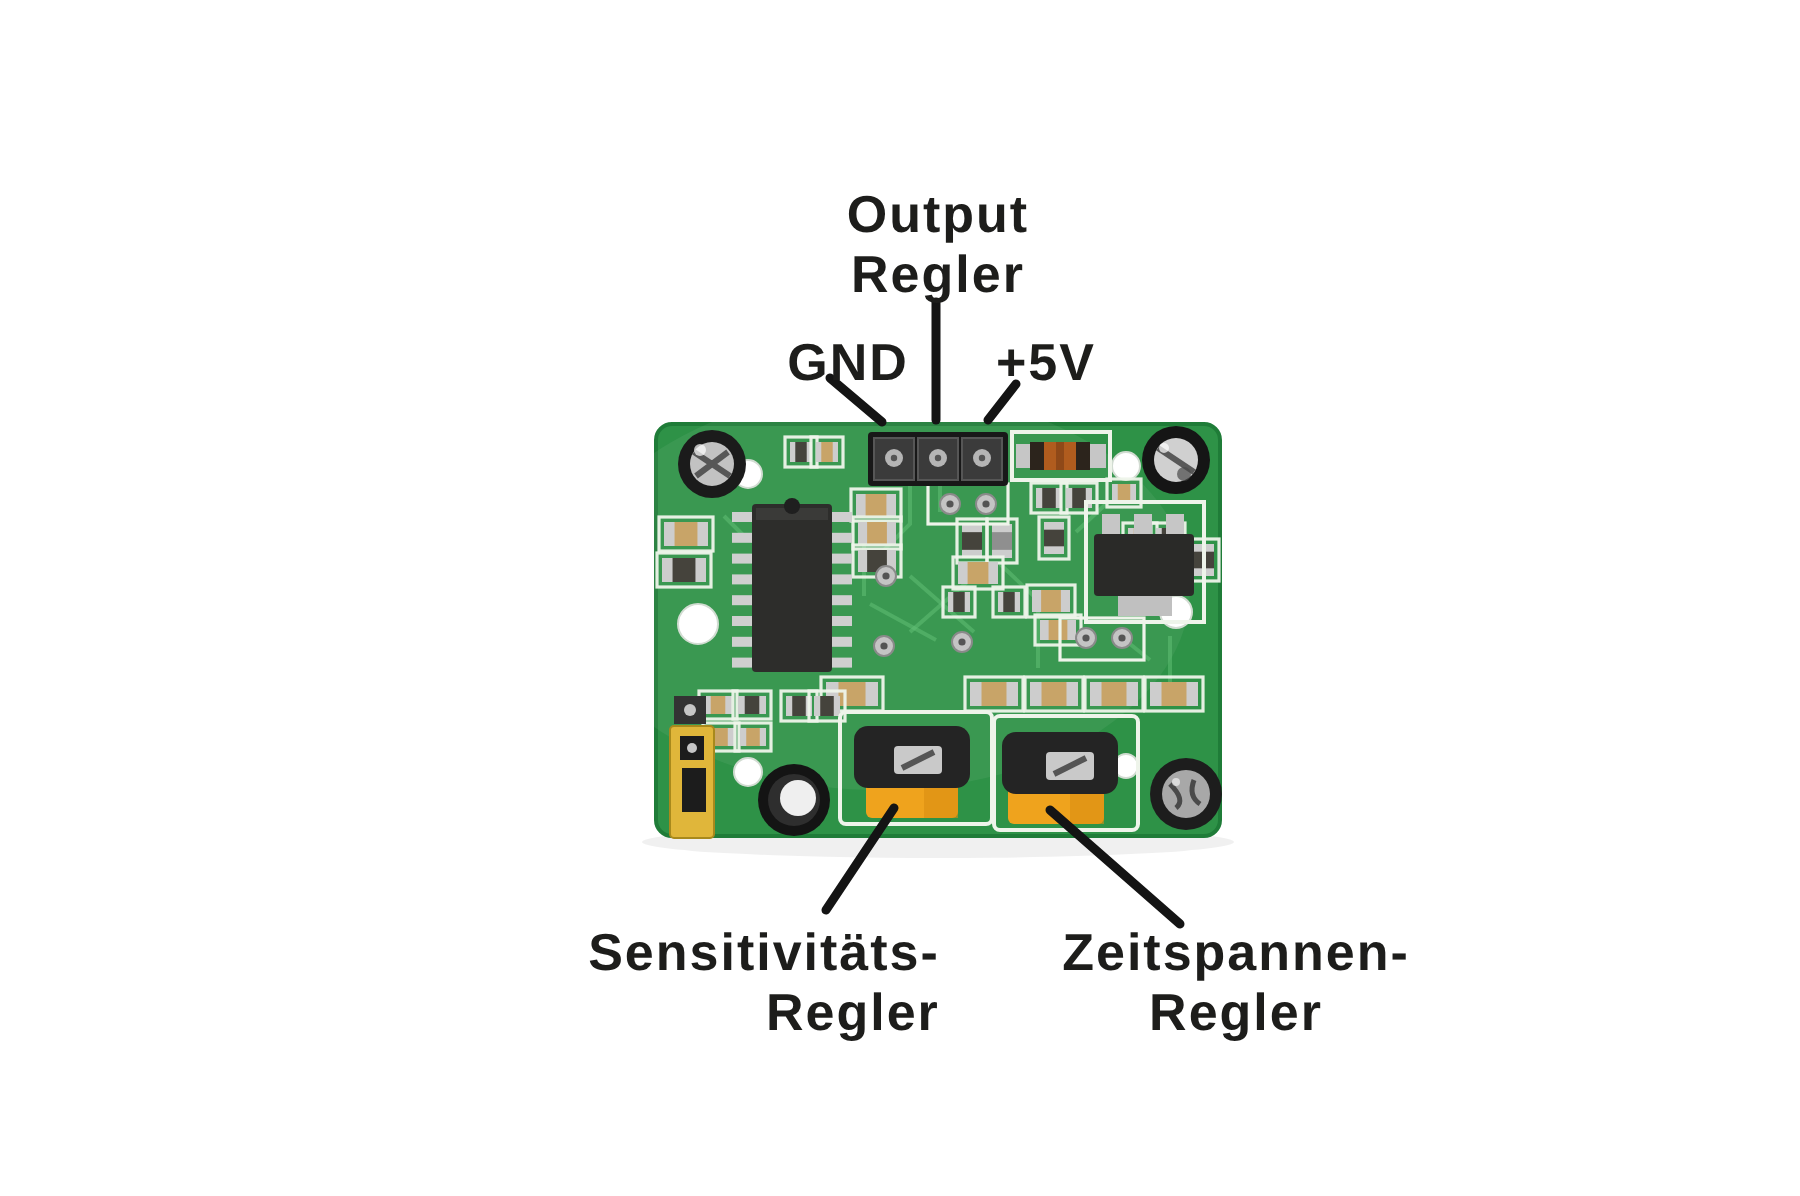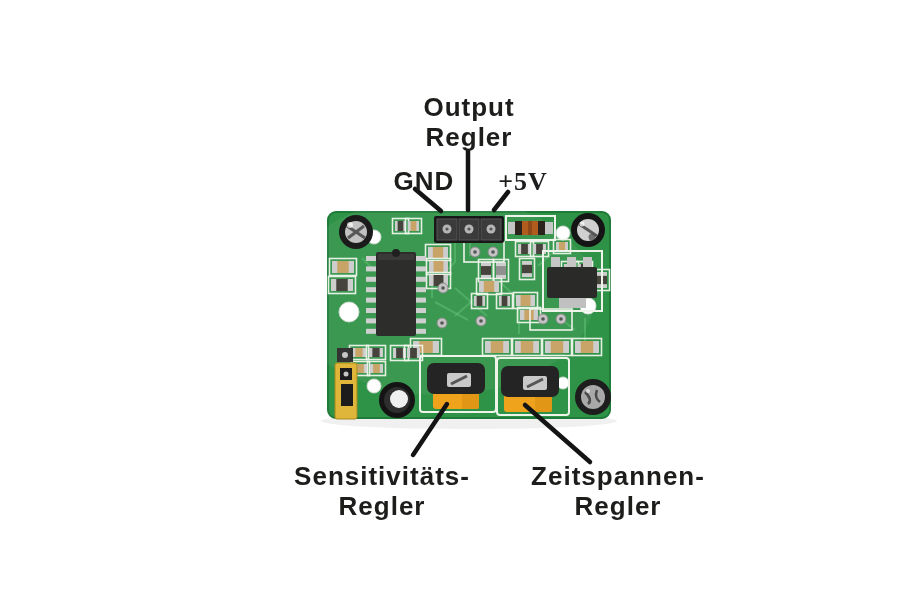--- a/index.html
+++ b/index.html
@@ -373,22 +373,22 @@
       <line x1="447" y1="404" x2="413" y2="455" class="ptr"></line>
       <line x1="525" y1="405" x2="590" y2="462" class="ptr"></line>
     </g>
   </svg>
 
   <div class="label two" style="left:469px;top:92px;">
     <div>Output</div>
     <div>Regler</div>
   </div>
   <div class="label" style="left:424px;top:167px;">GND</div>
-  <div class="label" style="left:523px;top:167px;font-family:Liberation Serif, serif;">+5V</div>
-  <div class="label two" style="left:382px;top:461px;">
+  <div class="label" style="left:523px;top:167px;">+5V</div>
+  <div class="label two" style="left:382px;top:461px;text-align:right;">
     <div>Sensitivitäts-</div>
     <div>Regler</div>
   </div>
   <div class="label two" style="left:618px;top:461px;">
     <div>Zeitspannen-</div>
     <div>Regler</div>
   </div>
 </div>
 
 </body></html>

